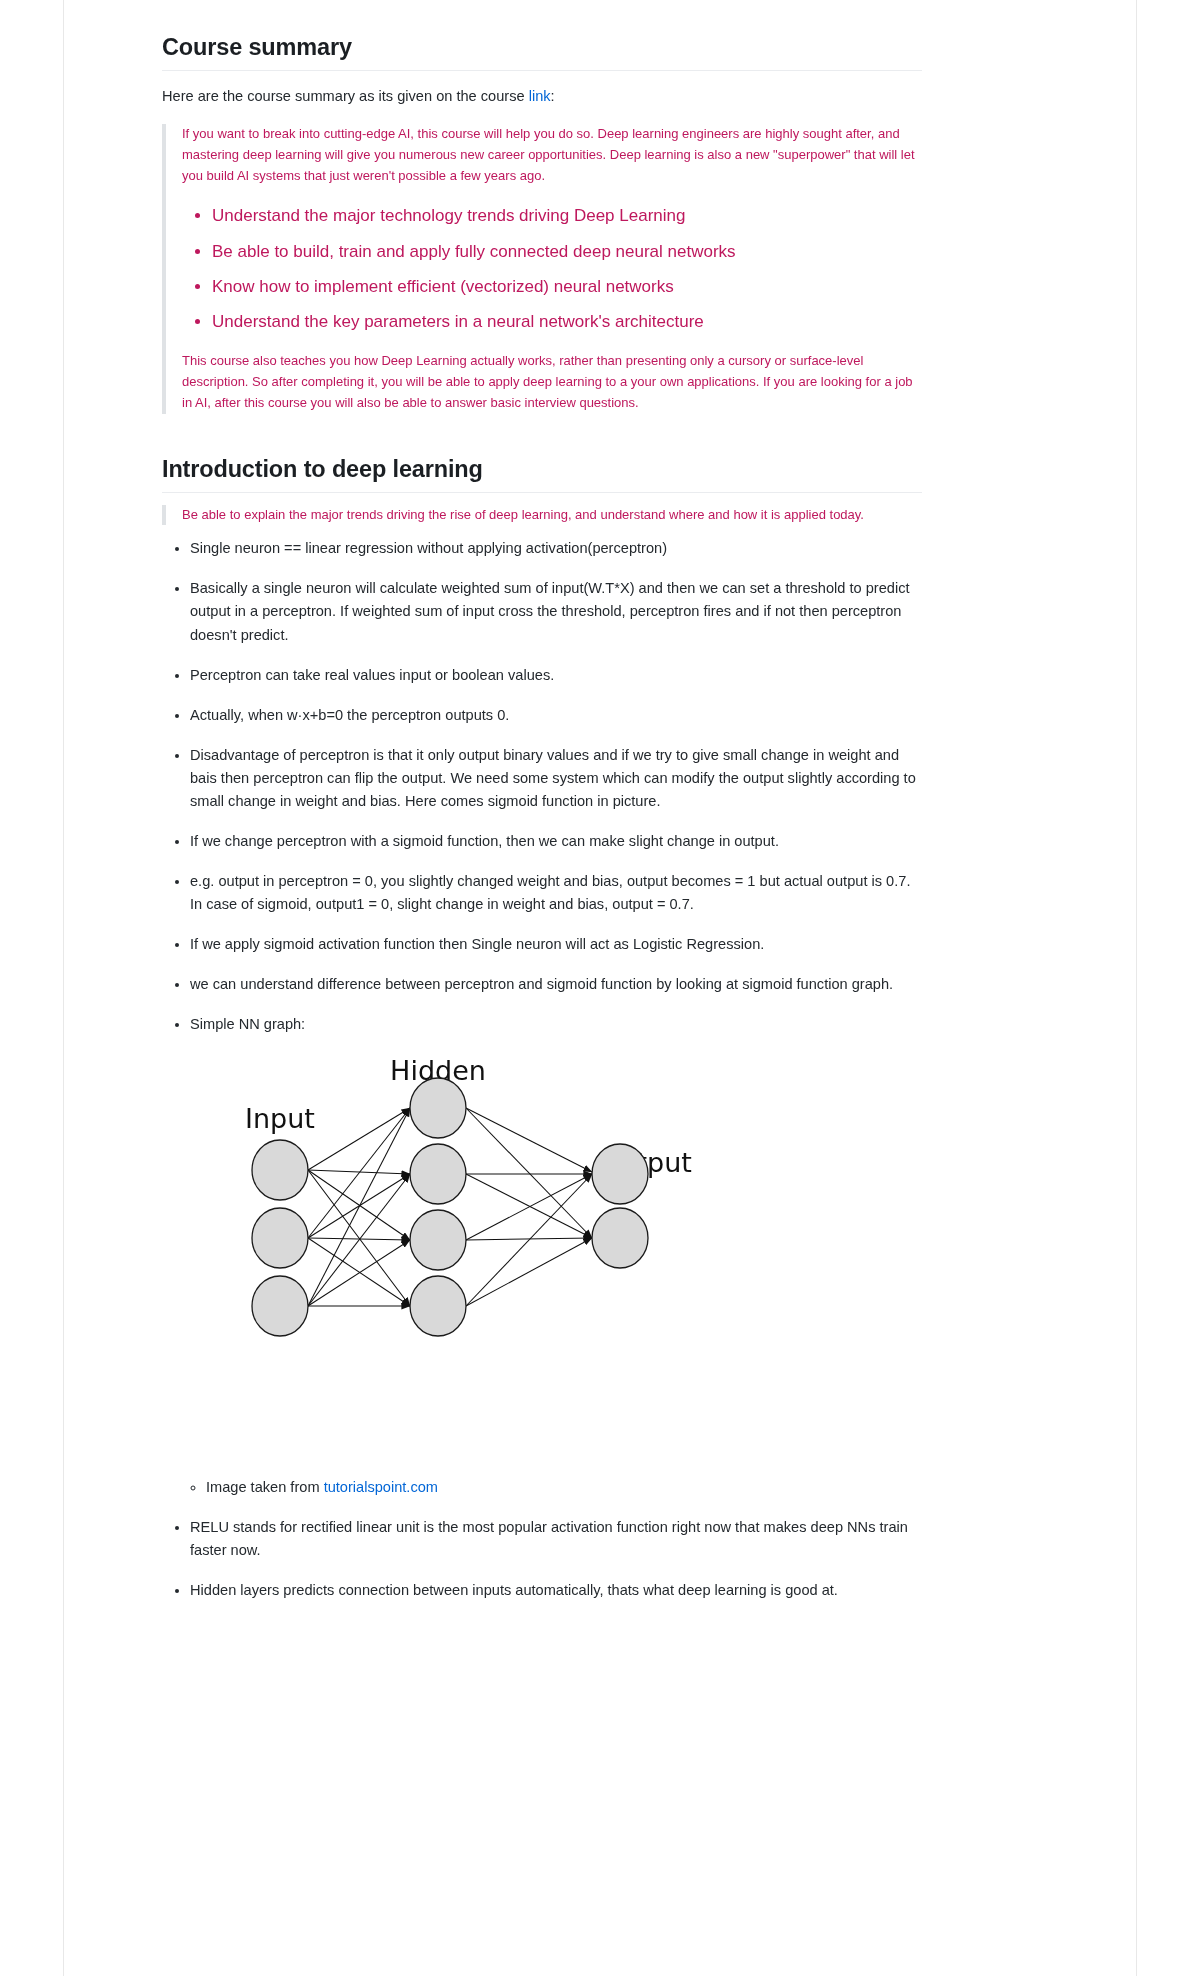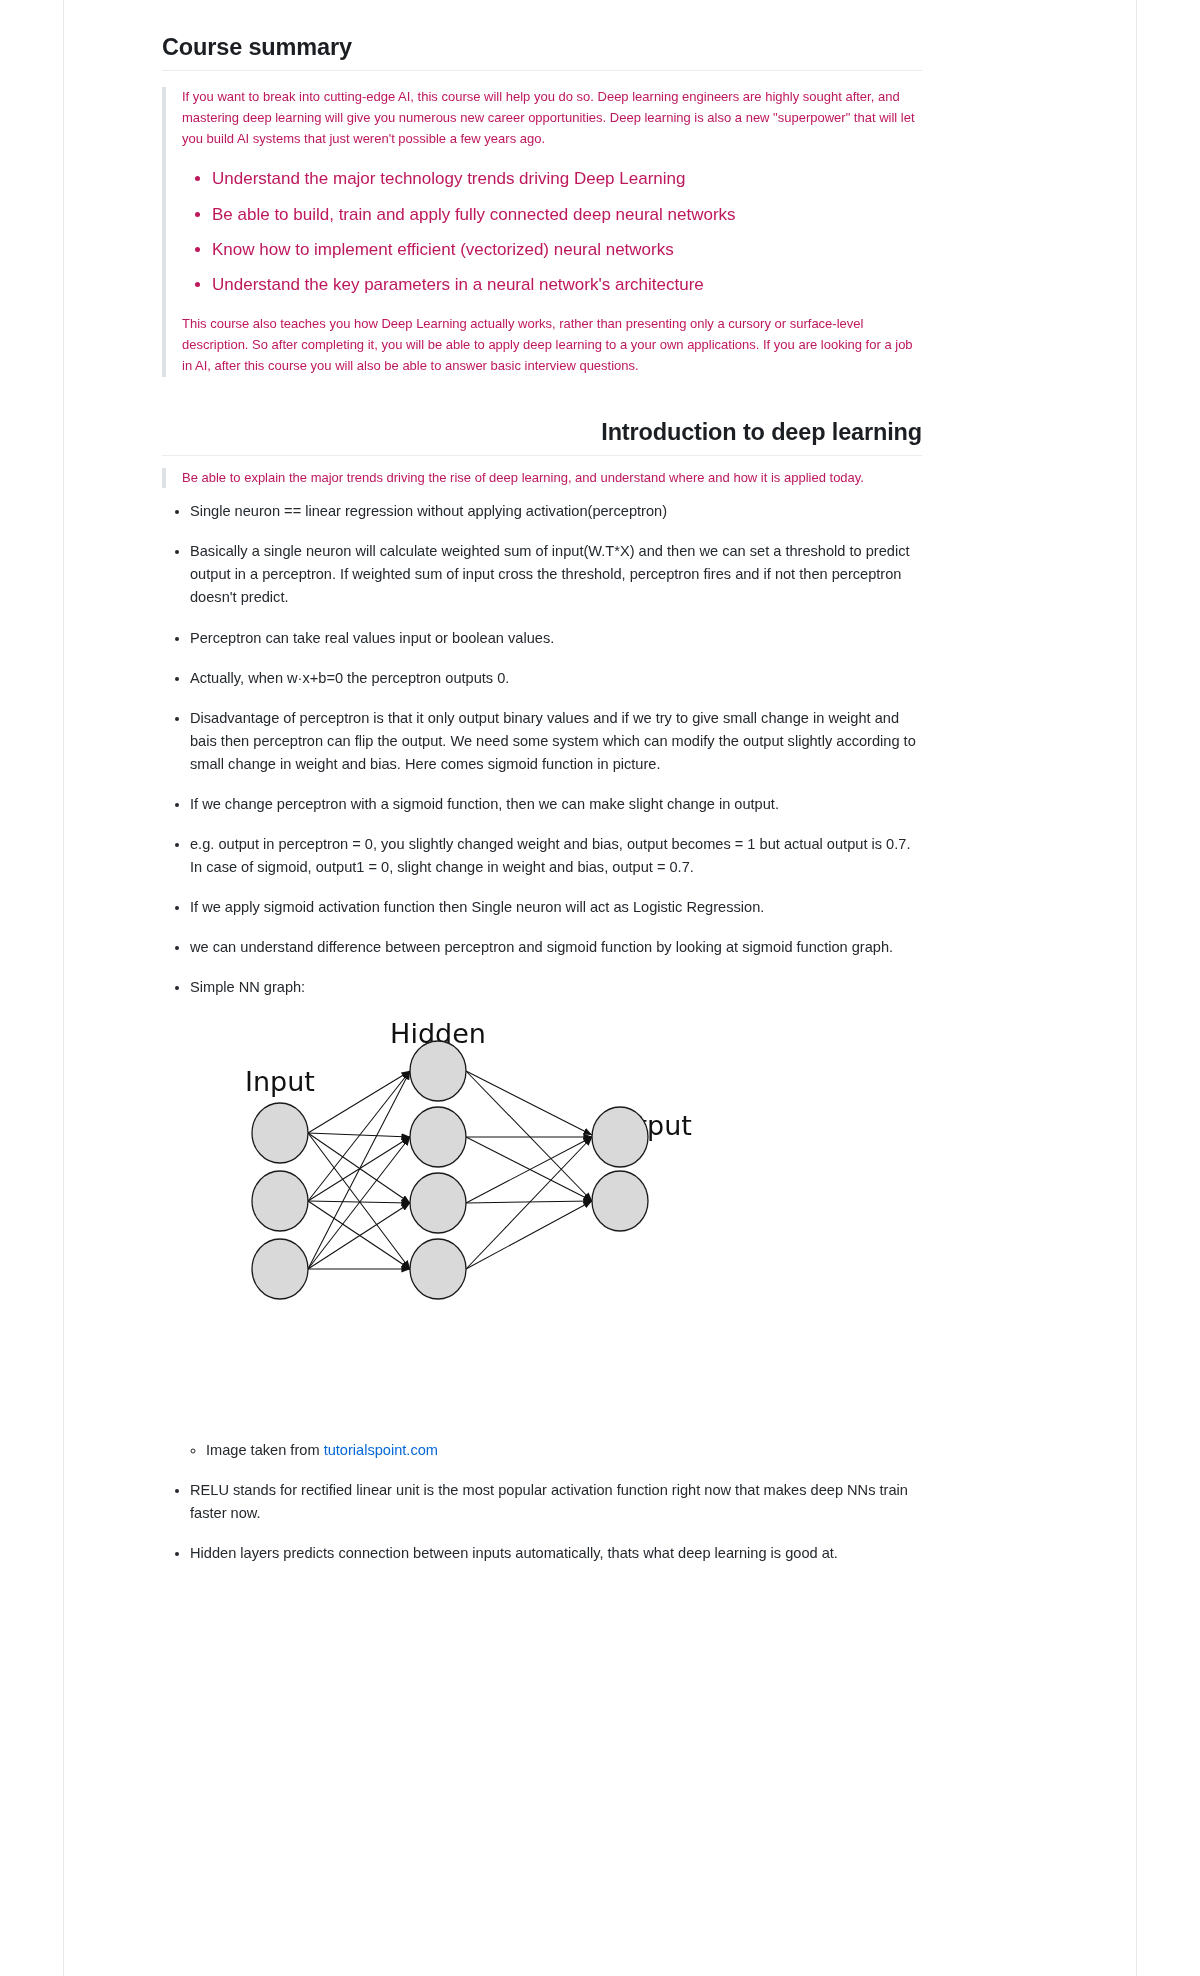--- a/index.html
+++ b/index.html
@@ -39,21 +39,21 @@
 
   h1.doc-h1 {
     font-size: 23.5px;
     font-weight: bold;
     color: #1b1f23;
     margin: 0 0 10px 0;
     padding-bottom: 9px;
     border-bottom: 1px solid #eaecef;
     letter-spacing: -0.15px;
   }
-  h1.doc-h1.spaced { margin-top: 42px; text-align: right; }
+  h1.doc-h1.spaced { margin-top: 42px; }
 
   h2.doc-h2 {
     font-size: 19px;
     font-weight: bold;
     color: #1b1f23;
     margin: 28px 0 12px 0;
     letter-spacing: -0.1px;
   }
 
   p.para {
@@ -125,20 +125,21 @@
 <body>
 
 <div class="page">
   <div class="rule-left"></div>
   <div class="rule-right"></div>
 
   <div class="content">
 
     <h1 class="doc-h1">Course summary</h1>
 
+    <p class="para"><span>Here are the course summary as its given on the course </span><a class="link" href="#">link</a><span>:</span></p>
 
     <blockquote class="quote">
       <p>If you want to break into cutting-edge AI, this course will help you do so. Deep learning engineers are highly sought after, and mastering deep learning will give you numerous new career opportunities. Deep learning is also a new "superpower" that will let you build AI systems that just weren't possible a few years ago.</p>
       <ul>
         <li>Understand the major technology trends driving Deep Learning</li>
         <li>Be able to build, train and apply fully connected deep neural networks</li>
         <li>Know how to implement efficient (vectorized) neural networks</li>
         <li>Understand the key parameters in a neural network's architecture</li>
       </ul>
       <p>This course also teaches you how Deep Learning actually works, rather than presenting only a cursory or surface-level description. So after completing it, you will be able to apply deep learning to a your own applications. If you are looking for a job in AI, after this course you will also be able to answer basic interview questions.</p>

